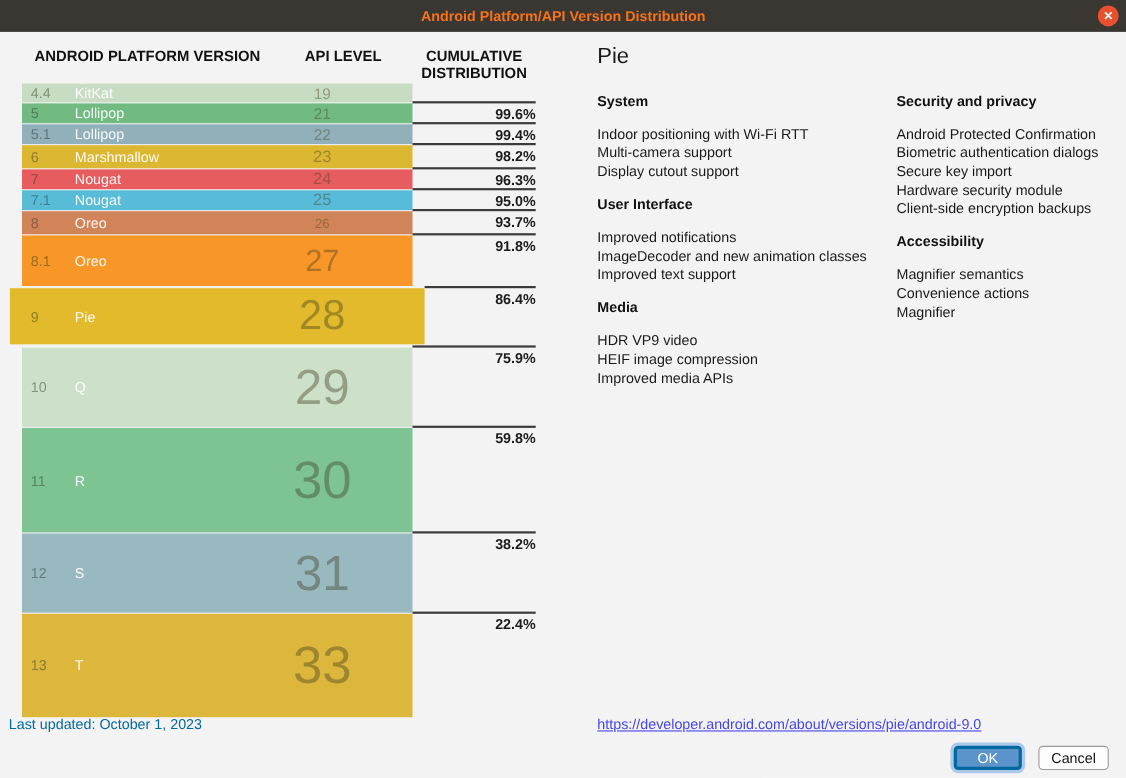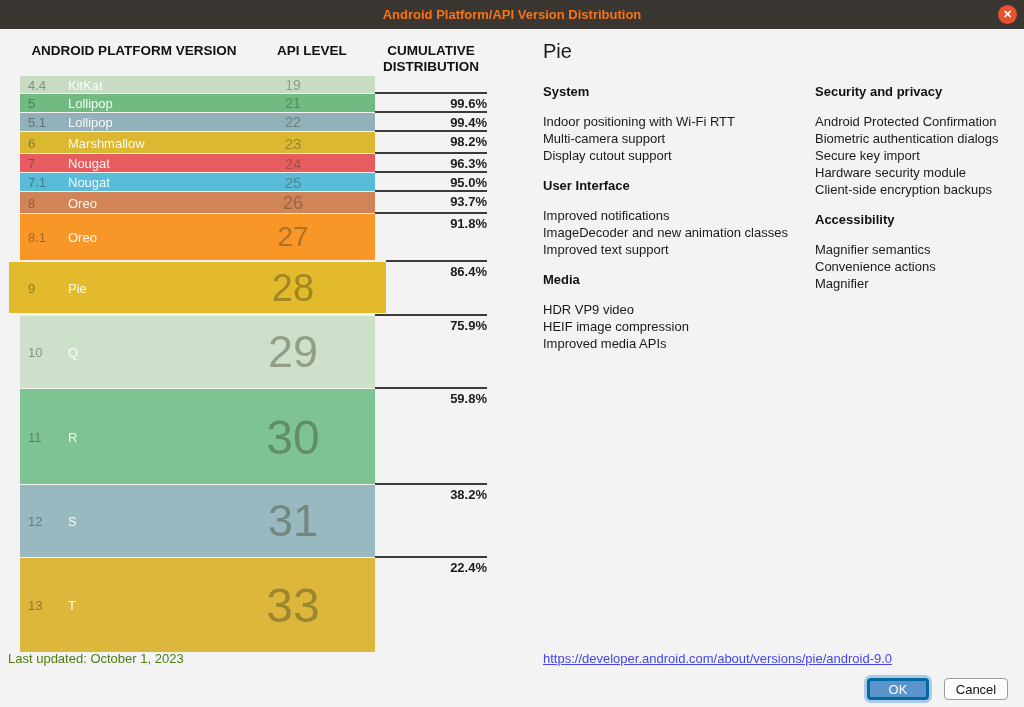--- a/index.html
+++ b/index.html
@@ -50,21 +50,21 @@
   }
   
   .right-panel { position:absolute; left:543px; top:11px; width:470px; }
   .rp-title { font-size:20px; font-weight:400; color:#1a1a1a; margin:0; }
   .cols { display:flex; margin-top:21px; }
   .fcol0 { width:272px; }
   .fcol1 { width:198px; }
   .sec-h { font-size:13px; font-weight:700; margin:0 0 14px 0; color:#111; }
   .sec-items { font-size:13px; line-height:17px; margin:0 0 14px 0; color:#1a1a1a; }
   
-  .updated { position:absolute; left:8px; top:622px; font-size:13px; color:#4d7c0f; }
+  .updated { position:absolute; left:8px; top:622px; font-size:13px; color:#0369a1; }
   .link {
     position:absolute; left:543px; top:622px; font-size:13px;
     color:#4545ee; text-decoration:underline; cursor:pointer;
   }
   .btn {
     position:absolute; top:649px; height:22px; font-size:13px;
     font-family:"Liberation Sans", sans-serif; border-radius:4px;
   }
   .btn-ok {
     left:867px; width:62px; background:#5a94cb; border:3px solid #0369a1;
@@ -132,21 +132,21 @@
           <span class="ver" style="left: 8px;">7.1</span>
           <span class="name" style="left: 48px;">Nougat</span>
           <span class="api" style="left: 273px; font-size: 15px;">25</span>
           <div class="cum" style="width: 112px;">
             <span>95.0%</span>
           </div>
         </div>
         <div class="row" style="background: rgb(210, 132, 89); height: 21px;">
           <span class="ver" style="left: 8px;">8</span>
           <span class="name" style="left: 48px;">Oreo</span>
-          <span class="api" style="left: 273px; font-size: 18px;">26</span>
+          <span class="api" style="left: 273px; font-size: 12px;">26</span>
           <div class="cum" style="width: 112px;">
             <span>93.7%</span>
           </div>
         </div>
         <div class="row" style="background: rgb(248, 151, 40); height: 46px;">
           <span class="ver" style="left: 8px;">8.1</span>
           <span class="name" style="left: 48px;">Oreo</span>
           <span class="api" style="left: 273px; font-size: 28px;">27</span>
           <div class="cum" style="width: 112px;">
             <span>91.8%</span>

